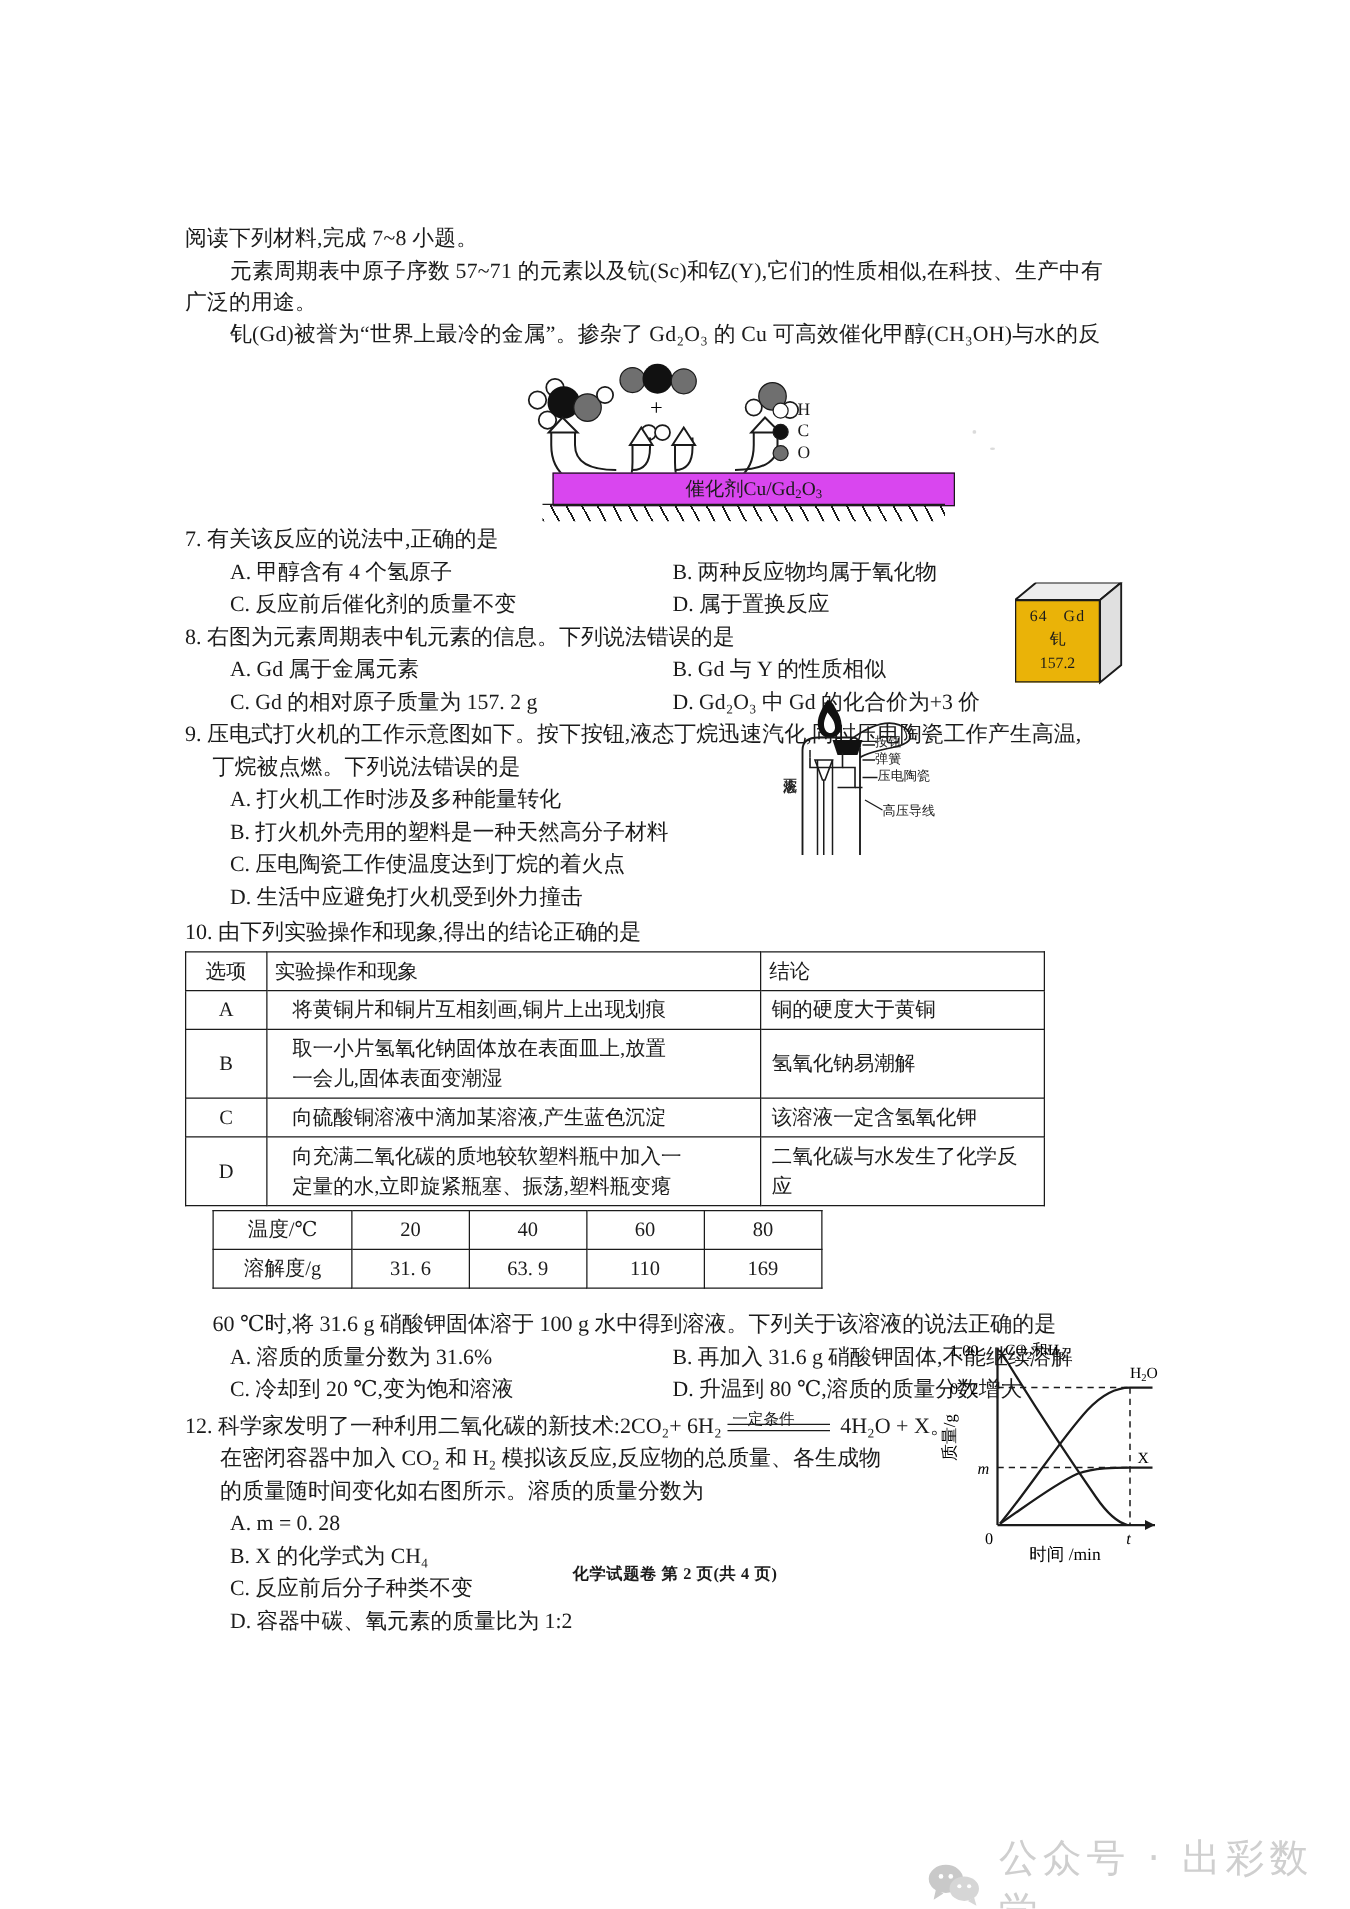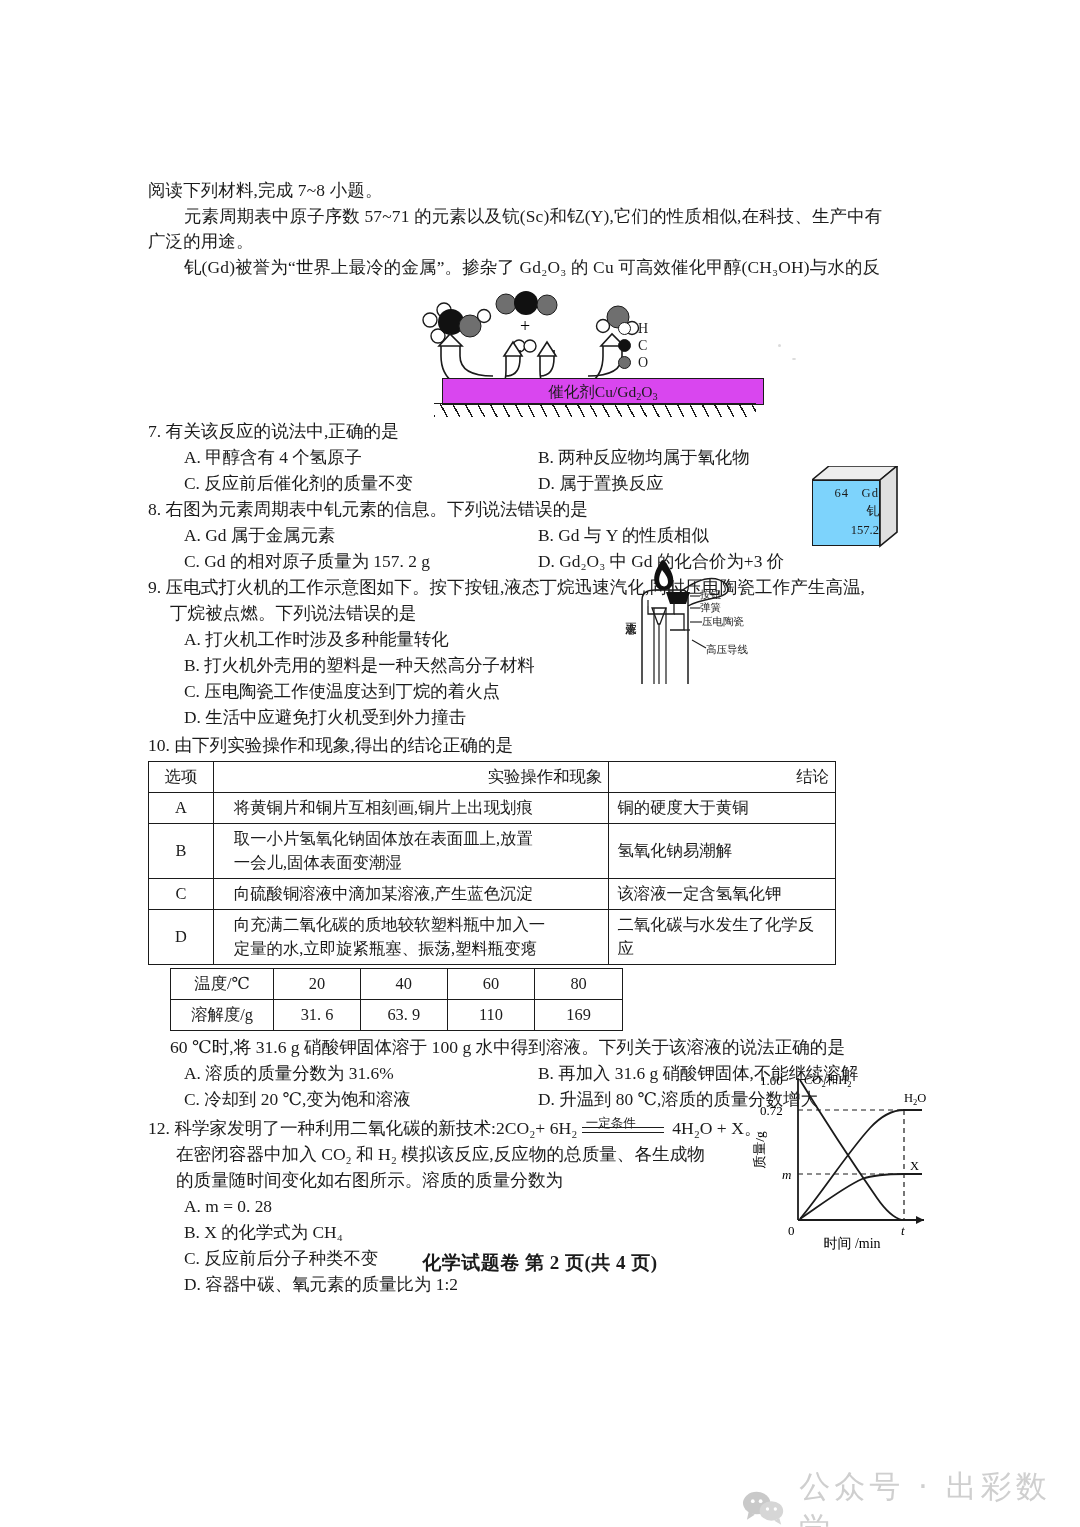--- a/index.html
+++ b/index.html
@@ -101,23 +101,23 @@
   .cube {
     position: absolute;
     left: 812px; top: 466px;
     width: 86px; height: 82px;
   }
   .cube .face {
     position: absolute;
     left: 0; top: 14px;
     width: 68px; height: 66px;
     border: 1.7px solid #1b1b1b;
-    background: #7dd3fc;
+    background: #eab308;
     font-size: 12.6px;
-    text-align: right;
+    text-align: center;
     line-height: 1.45;
     padding-top: 3px;
     box-sizing: border-box;
   }
   .cube .face .r1 { letter-spacing: 1px; }
   .cube svg { position: absolute; left: 0; top: 0; }
 
   
   .lighter {
     position: absolute;
@@ -145,46 +145,46 @@
   table.grid td, table.grid th {
     border: 1.4px solid #1b1b1b;
     padding: 3px 6px;
     font-weight: normal;
     line-height: 24px;
   }
   .t10 { width: 688px; margin-top: 3px; }
   .t10 .c-opt  { width: 54px;  text-align: center; }
   .t10 .c-proc { width: 404px; }
   .t10 .c-conc { width: 226px; }
-  .t10 th { text-align: right; }
+  .t10 th { text-align: left; }
   .t10 td.proc { text-align: left; padding-left: 20px; }
   .t10 td.conc { text-align: left; padding-left: 8px; }
 
-  .t11 { width: 453px; margin: 3px 0 3px 22px; text-align: center; }
+  .t11 { width: 488px; margin: 3px 0 15px 22px; text-align: center; }
   .t11 td { text-align: center; }
   .t11 .c-head { width: 110px; }
   .t11 .c-v { width: 91px; }
 
   
   .chartwrap {
     position: absolute;
     left: 752px;
     top: 1070px;
     width: 186px;
     height: 186px;
   }
   .chartwrap svg { display: block; }
 
   
   .footer {
     position: absolute;
     left: 0; top: 1250px;
     width: 1080px;
     text-align: center;
-    font-size: 19px;
+    font-size: 13px;
     font-weight: bold;
     letter-spacing: 0.5px;
   }
 
   
   .watermark {
     position: absolute;
     left: 742px; top: 1466px;
     display: flex;
     align-items: center;

